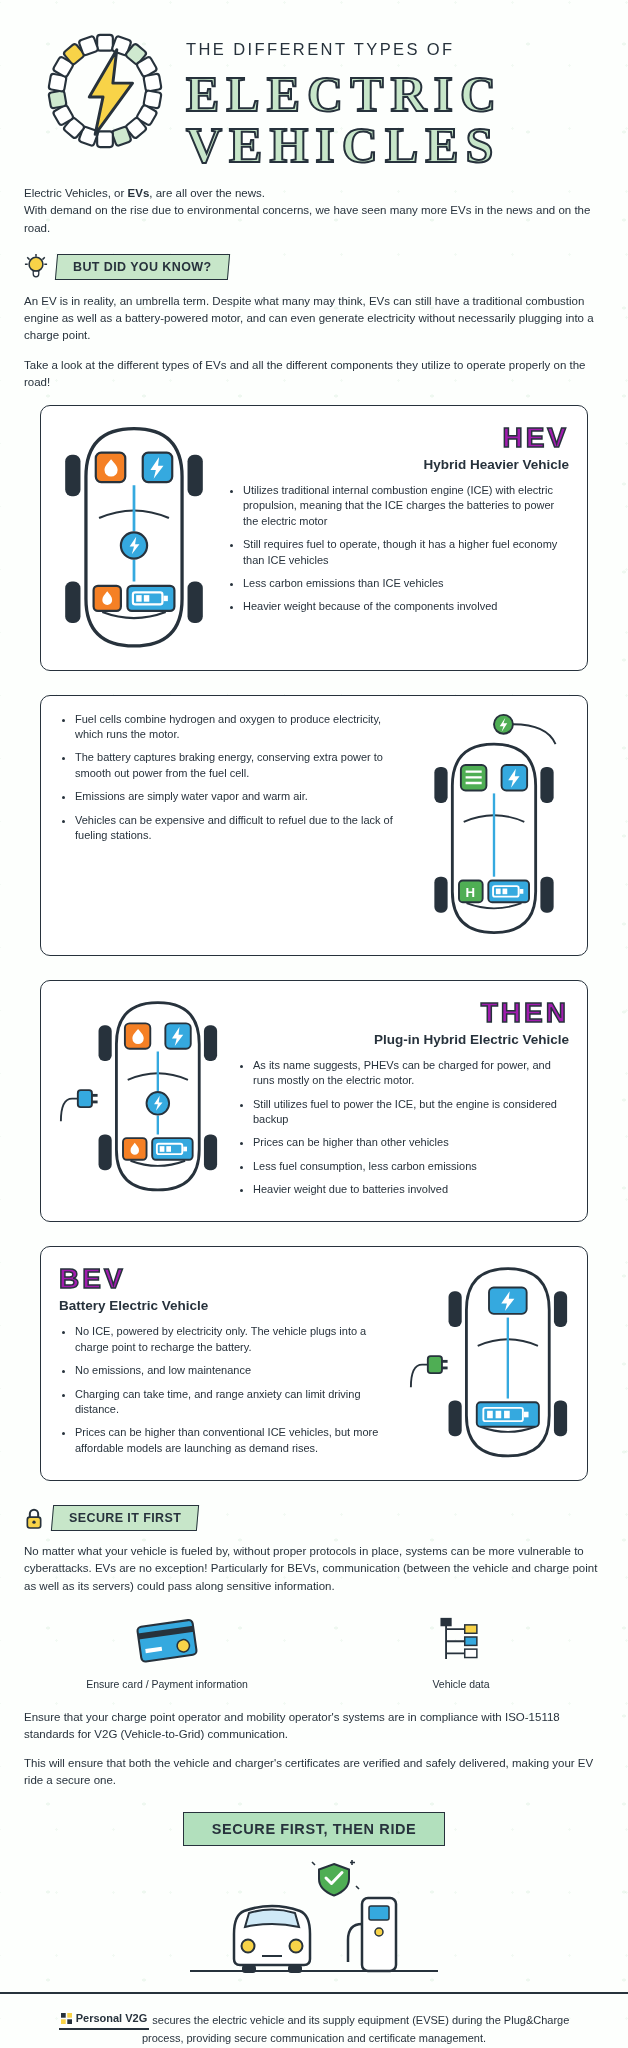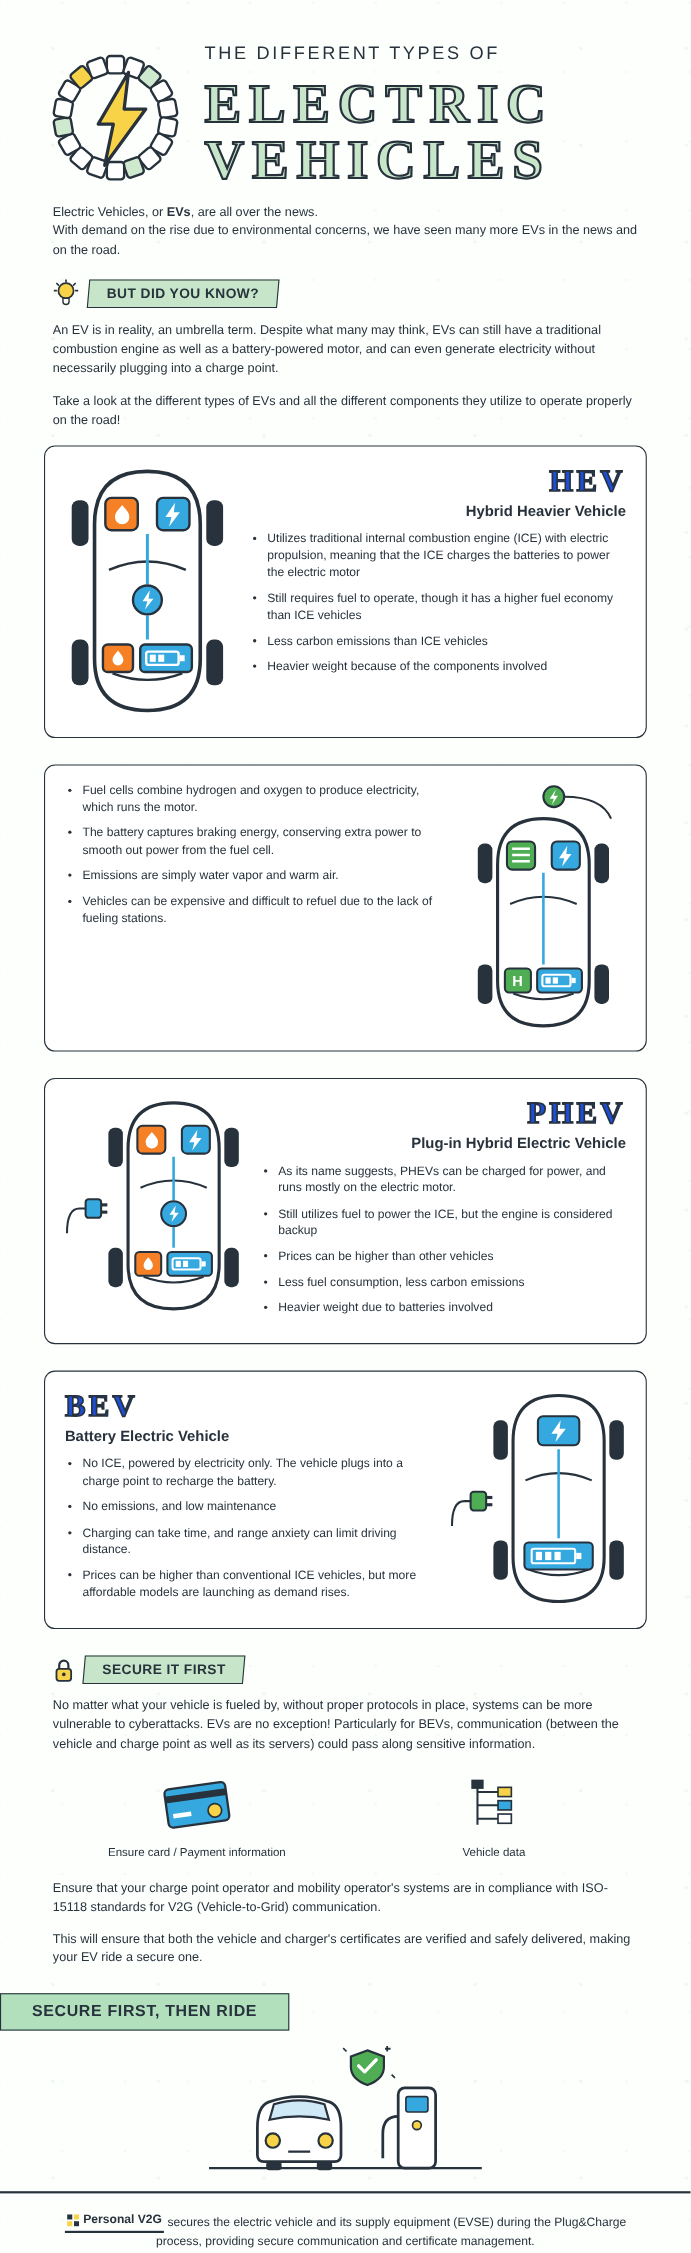--- a/index.html
+++ b/index.html
@@ -8,25 +8,25 @@
   .page {
     width:628px; min-height:2048px; background:#fdfffd;
     background-image:
       radial-gradient(rgba(110,185,125,.10) 1.6px, transparent 1.8px),
       radial-gradient(rgba(110,185,125,.07) 1.1px, transparent 1.3px);
     background-size:96px 88px, 57px 63px;
     background-position:0 0, 28px 34px;
     font-family:"Liberation Sans", sans-serif; color:#27323c;
     padding-top:26px; overflow:hidden;
   }
-  .section { padding:0 48px; }
+  .section { padding:0 24px; }
   p.body { font-size:11.5px; line-height:1.5; margin-bottom:12px; }
 
   
-  .hero { display:flex; gap:22px; align-items:flex-end; padding:6px 40px 14px 46px; }
+  .hero { display:flex; gap:22px; align-items:flex-start; padding:6px 40px 14px 46px; }
   .logo-wrap { flex:0 0 118px; }
   .titles { padding-top:8px; }
   .kicker { font-size:16.5px; letter-spacing:2.4px; font-weight:500; margin-bottom:10px; }
   .big-title {
     font-family:"Liberation Serif", serif; font-weight:bold; font-size:50px;
     line-height:1.02; letter-spacing:7px; color:#c7e6c9;
     -webkit-text-stroke:2px #27323c; text-transform:uppercase;
   }
 
   
@@ -34,35 +34,35 @@
   .badge { display:inline-block; background:#c7e6c9; border:1.6px solid #27323c;
     padding:5px 16px; font-size:12.5px; font-weight:bold; letter-spacing:.4px;
     transform:skewX(-5deg); }
   .badge > span { display:inline-block; transform:skewX(5deg); }
 
   
   .card { margin:14px 40px 24px; background:#fff; border:1.6px solid #27323c;
     border-radius:10px; padding:16px 18px; display:flex; gap:18px; }
   .card .media { flex:0 0 150px; display:flex; align-items:flex-start; justify-content:center; }
   .card .cbody { flex:1; min-width:0; }
-  .abbr { font-family:Liberation Serif, serif; font-weight:bold; font-size:28px;
-    letter-spacing:3px; color:#1d4ed8; -webkit-text-stroke:1.5px #27323c; }
+  .abbr { font-family:Liberation Sans, sans-serif; font-weight:bold; font-size:28px;
+    letter-spacing:3px; color:#a21caf; -webkit-text-stroke:1.5px #27323c; }
   .cname { font-size:13.5px; font-weight:bold; margin:3px 0 11px; }
   .head-right { text-align:right; }
   ul.bullets { list-style:disc outside; padding-left:16px; font-size:11px; line-height:1.4; }
   ul.bullets li { margin-bottom:8px; }
   .car-svg { width:142px; height:auto; }
 
   
   .data-row { display:flex; justify-content:space-between; gap:16px; margin:20px 4px 18px; }
   .data-item { flex:1; display:flex; flex-direction:column; align-items:center;
     justify-content:flex-end; gap:10px; text-align:center; font-size:10.5px; line-height:1.35; }
 
   
-  .cta { display:flex; margin:22px 0 12px; }
+  .cta { display:flex; justify-content:center; margin:22px 0 12px; }
   .badge-big { background:#b2e0bd; border:1.6px solid #27323c; padding:8px 28px;
     font-size:14.5px; font-weight:bold; letter-spacing:.6px; }
   .illustration { display:flex; justify-content:center; margin:4px 0 0; }
 
   
   .footer { border-top:2.5px solid #27323c; margin-top:14px; padding:16px 50px 26px;
     text-align:center; font-size:11px; line-height:1.55; }
   .footer p { margin-bottom:12px; }
   .brand-chip { font-weight:bold; border-bottom:2px solid #27323c; padding:0 2px 1px;
     display:inline-flex; align-items:center; gap:4px; }
@@ -266,21 +266,21 @@
             <rect x="64" y="156" width="27" height="11" rx="2" fill="none" stroke="#fff" stroke-width="2"></rect>
             <rect x="92" y="159" width="4" height="5" fill="#fff"></rect>
             <rect x="67" y="158.5" width="5" height="6" fill="#fff"></rect>
             <rect x="74" y="158.5" width="5" height="6" fill="#fff"></rect>
           </g>
         </g>
       </svg>
     </div>
     <div class="cbody">
       <div class="head-right">
-        <div class="abbr">PHEV</div>
+        <div class="abbr">THEN</div>
         <div class="cname">Plug-in Hybrid Electric Vehicle</div>
       </div>
       <ul class="bullets">
 
       <li>As its name suggests, PHEVs can be charged for power, and runs mostly on the electric motor.</li>
           <li>Still utilizes fuel to power the ICE, but the engine is considered backup</li>
           <li>Prices can be higher than other vehicles</li>
           <li>Less fuel consumption, less carbon emissions</li>
           <li>Heavier weight due to batteries involved</li>
         </ul>

